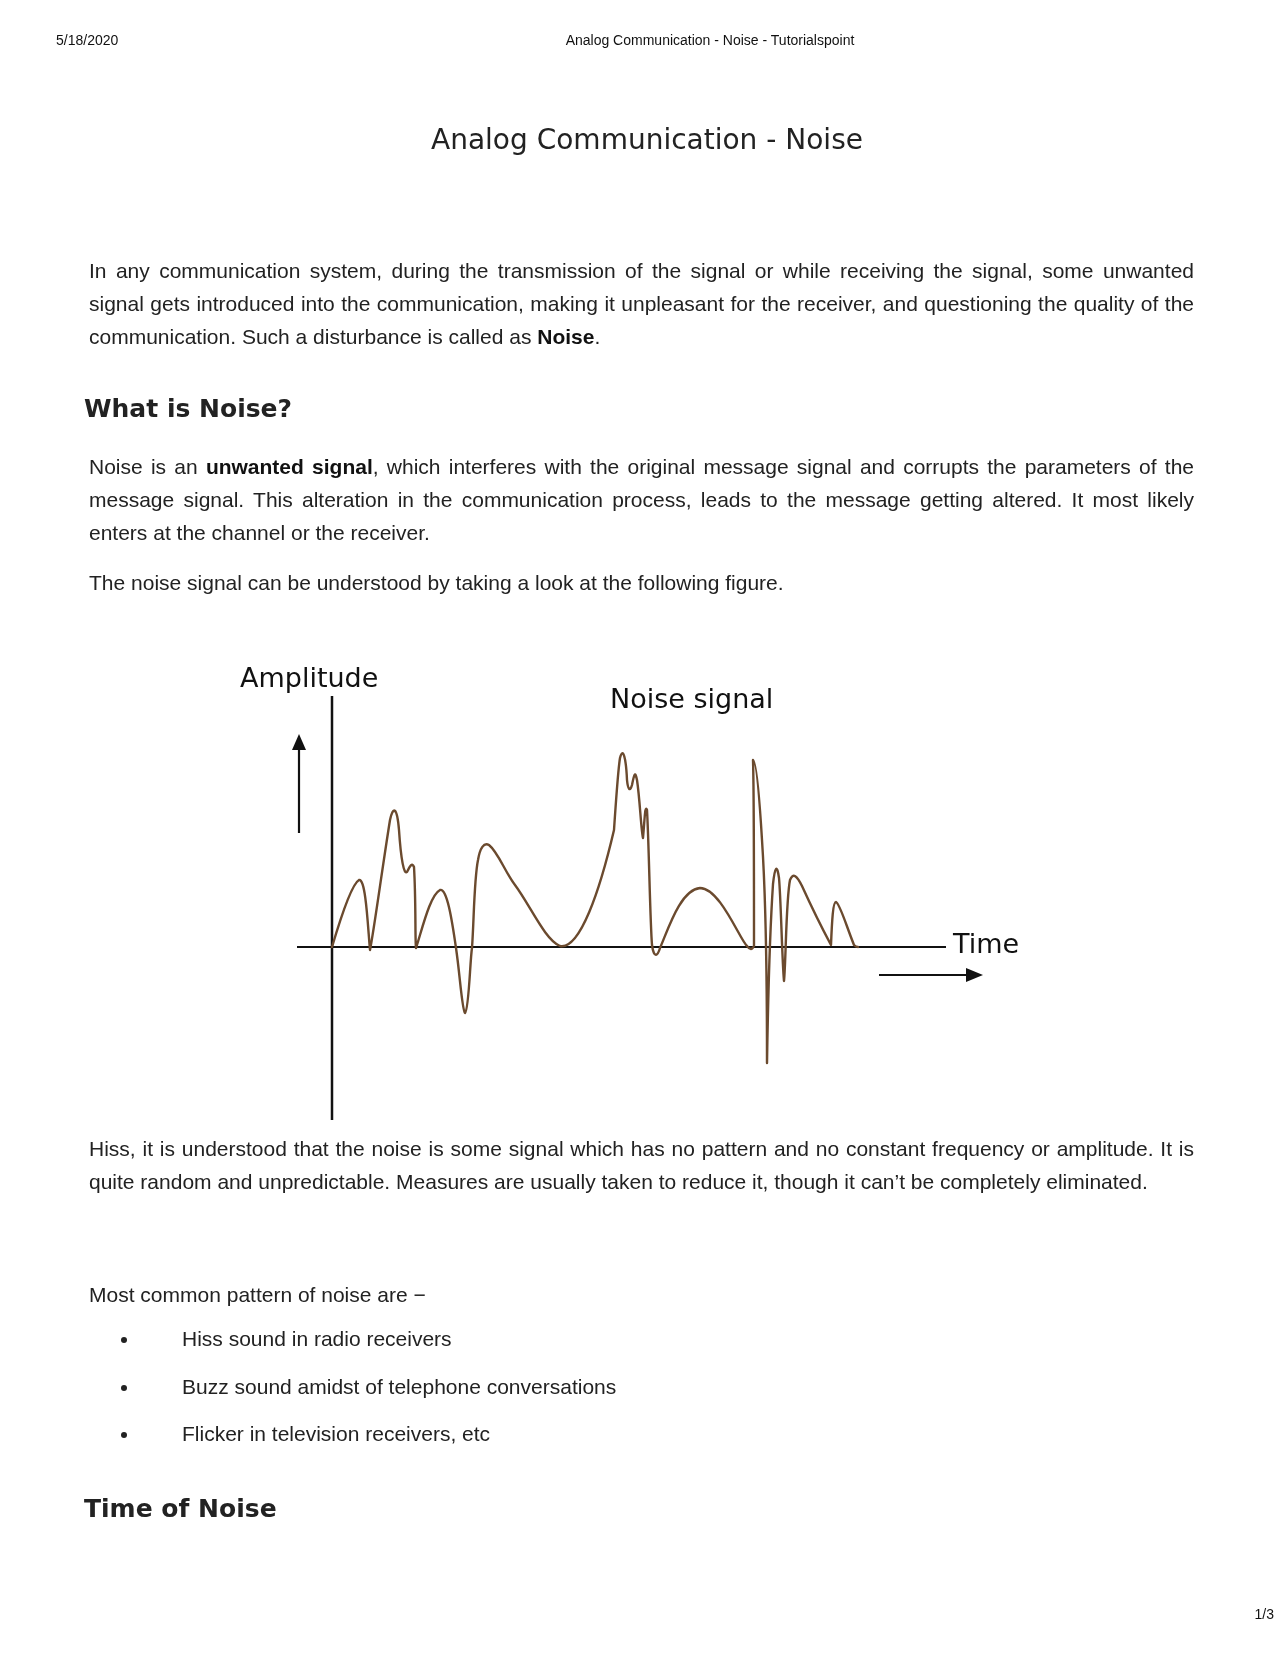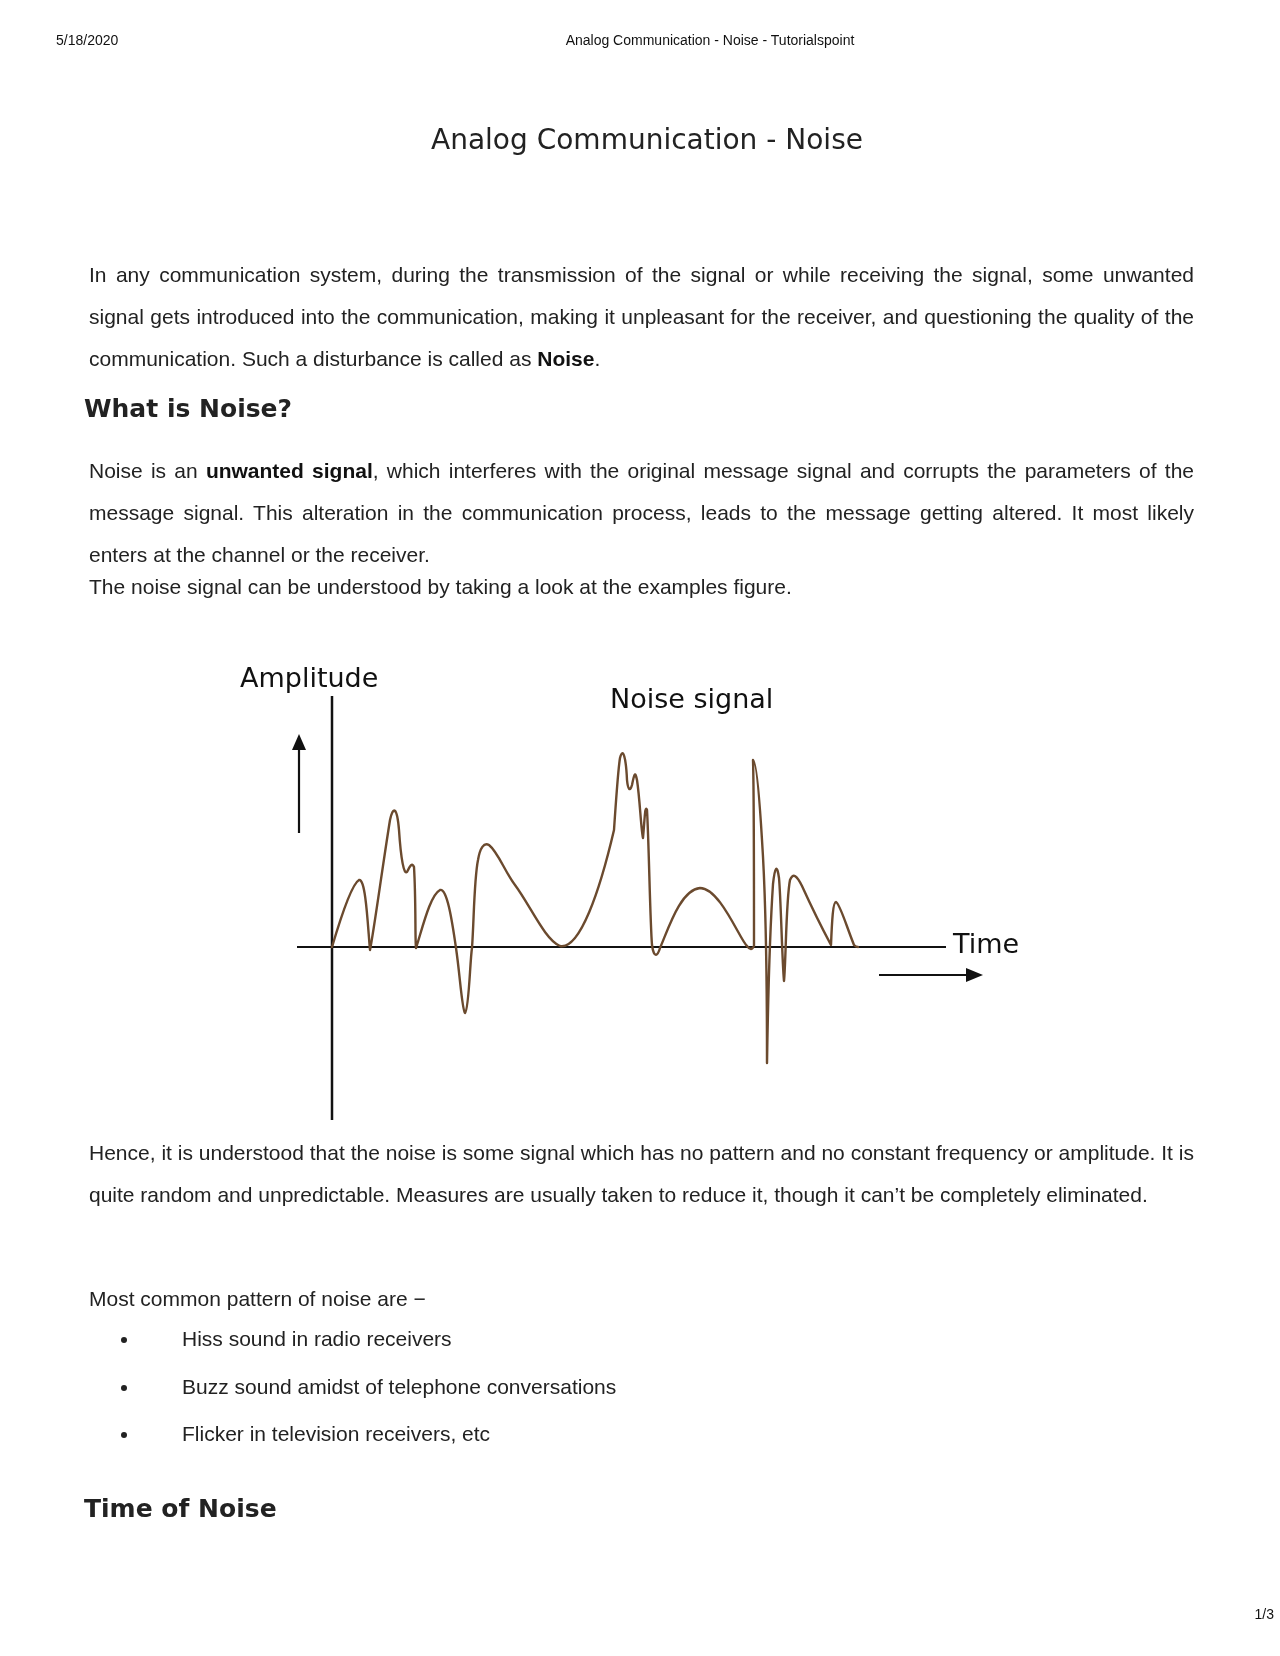--- a/index.html
+++ b/index.html
@@ -6,21 +6,21 @@
   body { width: 1280px; height: 1656px; position: relative; overflow: hidden;
          font-family: "Liberation Sans", sans-serif; color: #222222; }
   .print-header, .print-footer { position: absolute; left: 0; width: 1280px; font-size: 14px; color: #111; padding-left: 46px; }
   .print-header { top: 32px; height: 20px; }
   .print-footer { top: 1606px; height: 20px; }
   .ph-left { position: absolute; left: 56px; }
   .ph-center { position: absolute; left: 0; width: 1420px; text-align: center; }
   .ph-right { position: absolute; right: 52px; }
   .page-title { position: absolute; top: 116px; left: 0; width: 1280px; text-align: center;
                 font-family: "DejaVu Sans", sans-serif; font-size: 28px; font-weight: normal; color: #222; margin: 7px; }
-  .para { position: absolute; left: 89px; width: 1105px; font-size: 21px; line-height: 42px;
+  .para { position: absolute; left: 89px; width: 1105px; font-size: 21px; line-height: 33px;
           text-align: justify; margin: 0; color: #222; }
   .para b { font-weight: bold; color: #111; }
   .h2 { position: absolute; left: 84px; font-family: "DejaVu Sans", sans-serif; font-weight: bold;
         font-size: 25px; color: #222; margin: 0; text-align: right; }
   .bullets { position: absolute; left: 89px; top: 1323px; margin: 0; padding: 0; list-style: none; }
   .bullets li { position: relative; height: 47.5px; font-size: 21px; line-height: 32px; }
   .bullets .dot { position: absolute; left: 32px; top: 14px; width: 6px; height: 6px; border-radius: 50%; background: #222; }
   .bullets .txt { position: absolute; left: 93px; white-space: nowrap; }
   .figure { position: absolute; left: 0; top: 0; width: 1280px; height: 1656px; pointer-events: none; }
 </style>
@@ -33,21 +33,21 @@
 </div>
 
 <h1 class="page-title">Analog Communication - Noise</h1>
 
 <p class="para" style="top:254px;"><span>In any communication system, during the transmission of the signal or while receiving the signal, some unwanted signal gets introduced into the communication, making it unpleasant for the receiver, and questioning the quality of the communication. Such a disturbance is called as </span><b>Noise</b><span>.</span></p>
 
 <h2 class="h2" style="top:394px;">What is Noise?</h2>
 
 <p class="para" style="top:450px;"><span>Noise is an </span><b>unwanted signal</b><span>, which interferes with the original message signal and corrupts the parameters of the message signal. This alteration in the communication process, leads to the message getting altered. It most likely enters at the channel or the receiver.</span></p>
 
-<p class="para" style="top:566px;">The noise signal can be understood by taking a look at the examples figure.</p>
+<p class="para" style="top:566px;">The noise signal can be understood by taking a look at the following figure.</p>
 
 <svg class="figure" viewBox="0 0 1280 1656" xmlns="http://www.w3.org/2000/svg">
 
   <line x1="332" y1="696" x2="332" y2="1120" stroke="#111" stroke-width="2.5"></line>
   <line x1="297" y1="947" x2="946" y2="947" stroke="#111" stroke-width="2.2"></line>
 
   <g>
     <line x1="299" y1="833" x2="299" y2="745" stroke="#111" stroke-width="2.2"></line>
     <polygon points="299,734 292,750 306,750" fill="#111"></polygon>
   </g>
@@ -96,21 +96,21 @@
        C775,866 777,864 779,878
        C781,900 782,960 784,981
        C786,960 786,900 790,880
        C793,872 797,876 802,886
        C812,908 823,930 831,945
        C832,920 833,902 836,902
        C840,904 846,925 854,945
        C855,946 856,947 858,947"></path>
 </svg>
 
-<p class="para" style="top:1132px;">Hence, it is understood that the noise is some signal which has no pattern and no constant frequency or amplitude. It is quite random and unpredictable. Measures are usually taken to reduce it, though it can’t be completely eliminated.</p>
+<p class="para" style="top:1132px;">Hiss, it is understood that the noise is some signal which has no pattern and no constant frequency or amplitude. It is quite random and unpredictable. Measures are usually taken to reduce it, though it can’t be completely eliminated.</p>
 
 <p class="para" style="top:1278px;">Most common pattern of noise are −</p>
 
 <ul class="bullets">
   <li>
       <span class="dot"></span>
       <span class="txt">Hiss sound in radio receivers</span>
     </li>
   <li>
       <span class="dot"></span>

